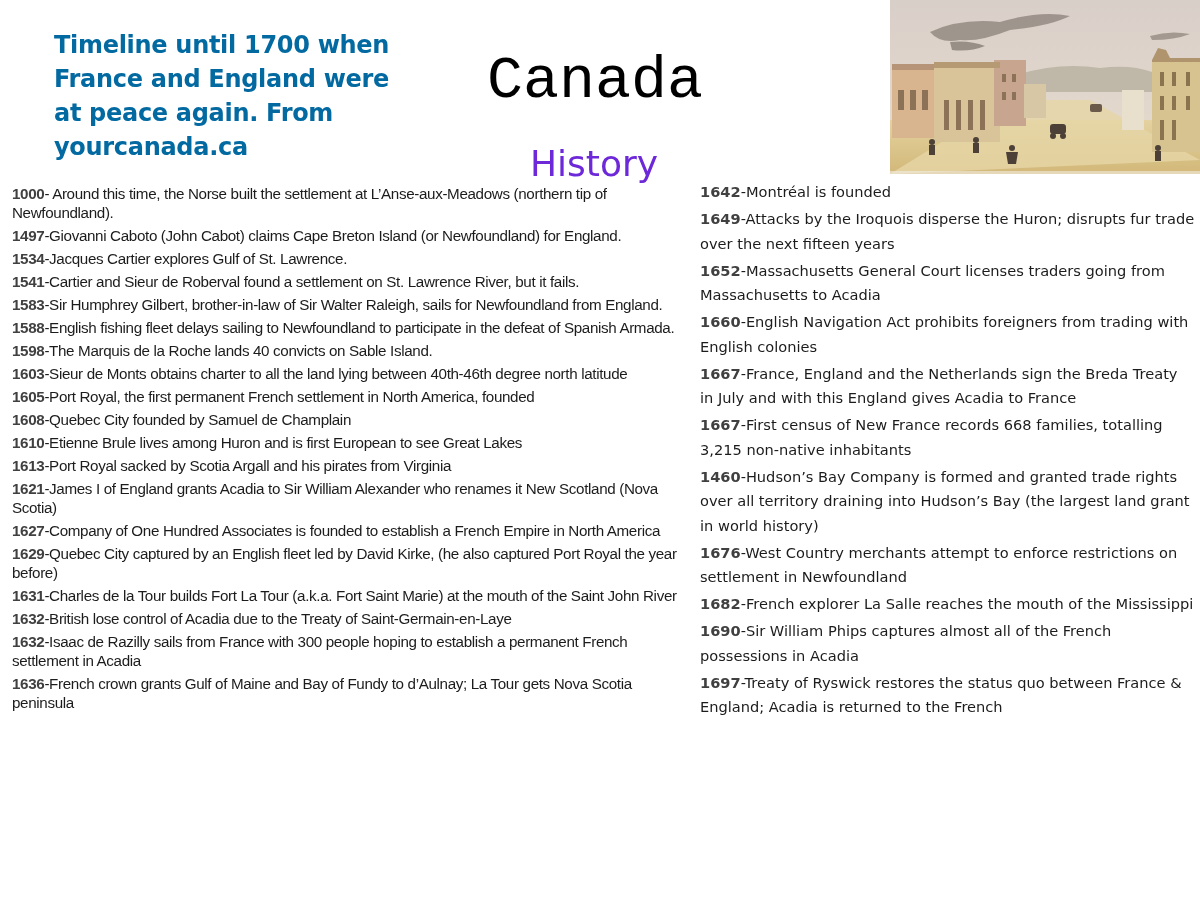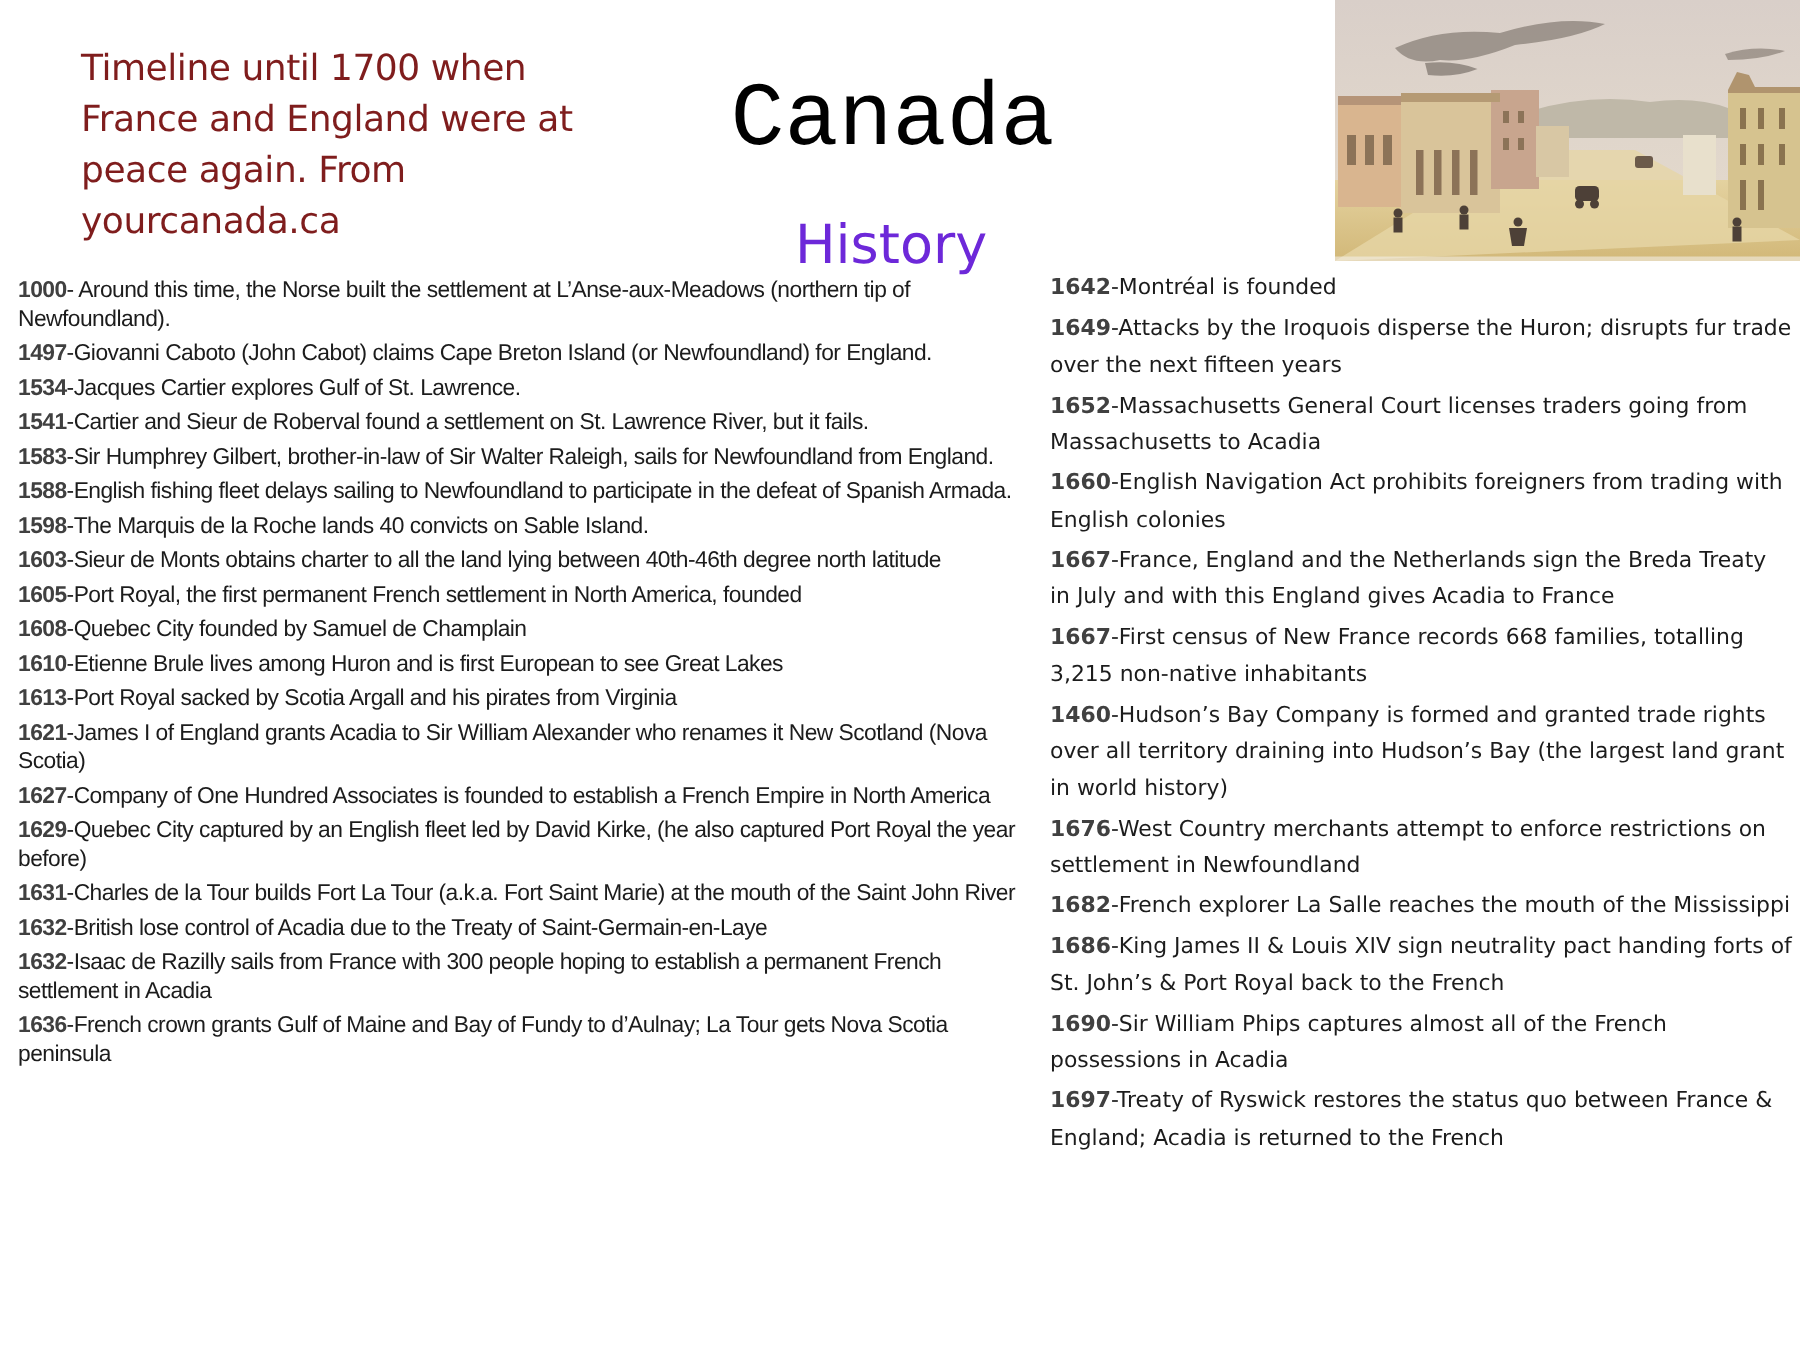--- a/index.html
+++ b/index.html
@@ -15,23 +15,23 @@
       font-family: "Liberation Sans", "DejaVu Sans", sans-serif;
       color: #1a1a1a;
     }
     .intro {
       position: absolute;
       left: 54px;
       top: 28px;
       width: 360px;
       font-size: 24px;
       line-height: 34px;
-      color: #7f1d1d;
+      color: #0369a1;
       font-family: "DejaVu Sans", sans-serif;
-      font-weight: normal;
+      font-weight: bold;
       letter-spacing: -0.3px;
     }
     .title {
       position: absolute;
       left: 487px;
       top: 46px;
       font-size: 60px;
       line-height: 70px;
       color: #000;
       font-family: Liberation Mono, monospace;
@@ -205,18 +205,17 @@
   <div class="col col-right">
     <p class="entry"><span class="year">1642</span><span>-Montréal is founded</span></p>
     <p class="entry"><span class="year">1649</span><span>-Attacks by the Iroquois disperse the Huron; disrupts fur trade over the next fifteen years</span></p>
     <p class="entry"><span class="year">1652</span><span>-Massachusetts General Court licenses traders going from Massachusetts to Acadia</span></p>
     <p class="entry"><span class="year">1660</span><span>-English Navigation Act prohibits foreigners from trading with English colonies</span></p>
     <p class="entry"><span class="year">1667</span><span>-France, England and the Netherlands sign the Breda Treaty in July and with this England gives Acadia to France</span></p>
     <p class="entry"><span class="year">1667</span><span>-First census of New France records 668 families, totalling 3,215 non-native inhabitants</span></p>
     <p class="entry"><span class="year">1460</span><span>-Hudson’s Bay Company is formed and granted trade rights over all territory draining into Hudson’s Bay (the largest land grant in world history)</span></p>
     <p class="entry"><span class="year">1676</span><span>-West Country merchants attempt to enforce restrictions on settlement in Newfoundland</span></p>
     <p class="entry"><span class="year">1682</span><span>-French explorer La Salle reaches the mouth of the Mississippi</span></p>
-    <p class="entry"><span class="year">1686</span><span>-King James II &amp; Louis XIV sign neutrality pact handing forts of St. John’s &amp; Port Royal back to the French</span></p>
     <p class="entry"><span class="year">1690</span><span>-Sir William Phips captures almost all of the French possessions in Acadia</span></p>
     <p class="entry"><span class="year">1697</span><span>-Treaty of Ryswick restores the status quo between France &amp; England; Acadia is returned to the French</span></p>
   </div>
 
 </div>
 
 </body></html>

